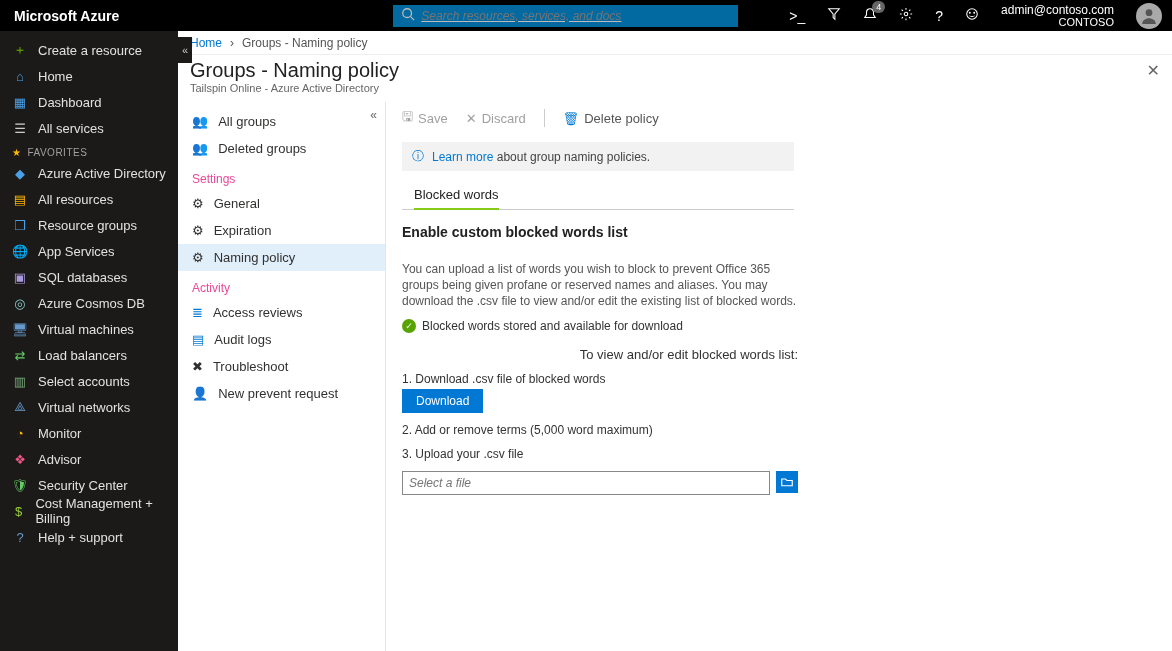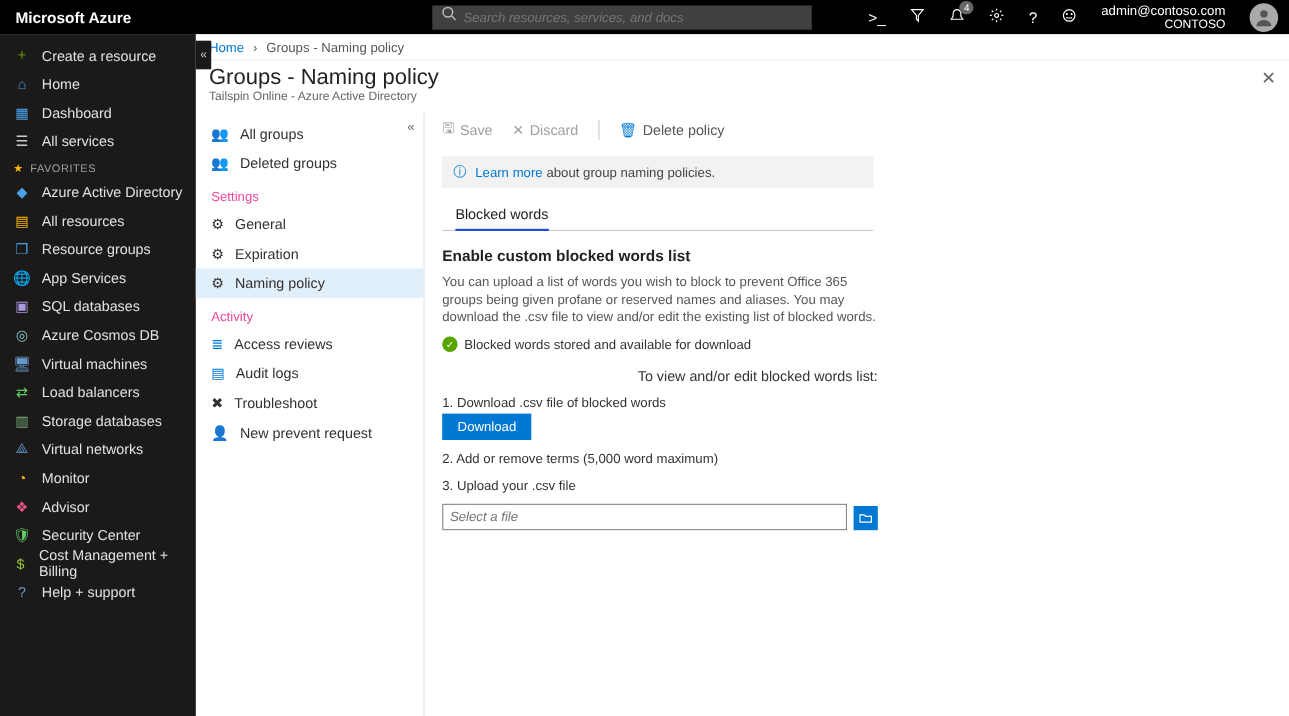--- a/index.html
+++ b/index.html
@@ -1,21 +1,21 @@
 <!DOCTYPE html>
 <html><head>
 <meta charset="utf-8">
 <style>
 * { margin: 0; padding: 0; box-sizing: border-box; font-family: "Segoe UI", Tahoma, sans-serif; }
 html, body { width: 1172px; height: 651px; overflow: hidden; background: #fff; }
 
 
 .topbar { height: 31px; background: #000; display: flex; align-items: center; color: #fff; font-size: 13px; }
 .brand { padding: 0 14px; font-size: 14px; font-weight: 600; }
-.searchbox { flex: 0 0 345px; height: 22px; background: #404040; display: flex; padding: 0 8px; gap: 6px; color: #bbb; }
+.searchbox { flex: 0 0 345px; height: 22px; background: #0369a1; display: flex; align-items: center; padding: 0 8px; gap: 6px; color: #bbb; text-decoration: underline; }
 .searchbox input { background: transparent; border: none; outline: none; color: #ccc; font-style: italic; font-size: 12px; flex: 1; }
 .topbar-right { flex: 1; display: flex; align-items: center; justify-content: flex-end; gap: 22px; padding: 0 10px; }
 .top-icon { color: #fff; font-size: 14px; position: relative; cursor: pointer; }
 .badge { position: absolute; top: -6px; right: -8px; background: #666; color: #fff; border-radius: 7px; font-size: 9px; padding: 0 4px; line-height: 12px; }
 .account { text-align: right; font-size: 11px; line-height: 12px; }
 .account .email { font-size: 12px; }
 .avatar { width: 26px; height: 26px; border-radius: 50%; background: #a9a9a9; display: flex; align-items: center; justify-content: center; color: #555; }
 
 
 .shell { display: flex; height: 620px; }
@@ -46,32 +46,32 @@
 .cmdbar { display: flex; align-items: center; gap: 18px; padding: 4px 12px; height: 32px; }
 .cmd-btn { display: flex; align-items: center; gap: 5px; font-size: 13px; color: #555; cursor: pointer; }
 .cmd-btn.disabled { color: #a0a0a0; }
 .cmd-sep { width: 1px; height: 18px; background: #ccc; }
 
 .info-banner { margin: 8px 12px 10px; background: #f2f2f2; padding: 6px 10px; font-size: 12px; color: #444; display: flex; align-items: center; gap: 8px; max-width: 392px; }
 .info-banner a { color: #0078d4; text-decoration: none; }
 
 .tabs { display: flex; gap: 22px; padding: 0 12px; border-bottom: 1px solid #ccc; max-width: 392px; margin-left: 0; }
 .tab { font-size: 13px; padding: 6px 0; cursor: pointer; color: #0078d4; }
-.tab.active { color: #222; border-bottom: 2px solid #1d4ed8; margin-bottom: -1px; }
+.tab.active { color: #222; border-bottom: 2px solid #84cc16; margin-bottom: -1px; }
 
 .section { padding: 14px 12px; font-size: 13px; color: #333; max-width: 420px; }
-.section h2 { font-size: 14px; font-weight: 600; margin-bottom: 8px; color: #222; }
+.section h2 { font-size: 14px; font-weight: 600; margin-bottom: 21px; color: #222; }
 .section p { font-size: 12px; color: #555; line-height: 16px; margin-bottom: 10px; }
 .status-line { font-size: 12px; color: #333; display: flex; align-items: center; gap: 6px; margin-bottom: 14px; }
 .green-check { width: 14px; height: 14px; border-radius: 50%; background: #57a300; display: inline-flex; align-items: center; justify-content: center; color: #fff; font-size: 9px; }
 
 .steps { font-size: 12px; color: #333; }
 .steps .step { margin-bottom: 10px; }
 .btn-primary { background: #0078d4; color: #fff; border: none; padding: 5px 14px; font-size: 12px; cursor: pointer; margin-top: 3px; }
-.file-row { display: flex; gap: 6px; align-items: flex-end; }
+.file-row { display: flex; gap: 6px; align-items: flex-start; }
 .file-input { width: 370px; height: 24px; border: 1px solid #888; padding: 0 6px; font-size: 12px; color: #888; font-style: italic; background: #fff; }
 .file-browse { width: 22px; height: 22px; background: #0078d4; display: flex; align-items: center; justify-content: center; color: #fff; font-size: 12px; cursor: pointer; }
 
 .icon-svg { width: 14px; height: 14px; }
 </style>
 </head>
 <body>
 
 <div class="topbar">
   <div class="brand">Microsoft Azure</div>
@@ -177,21 +177,21 @@
     <div class="lnav-item">
         <span class="lnav-icon" style="color:#69c">🖥</span>
         <span>Virtual machines</span>
       </div>
     <div class="lnav-item">
         <span class="lnav-icon" style="color:#6c6">⇄</span>
         <span>Load balancers</span>
       </div>
     <div class="lnav-item">
         <span class="lnav-icon" style="color:#7a7">▥</span>
-        <span>Storage databases</span>
+        <span>Select accounts</span>
       </div>
     <div class="lnav-item">
         <span class="lnav-icon" style="color:#69c">⟁</span>
         <span>Virtual networks</span>
       </div>
     <div class="lnav-item">
         <span class="lnav-icon" style="color:#ffb900">◔</span>
         <span>Monitor</span>
       </div>
     <div class="lnav-item">

